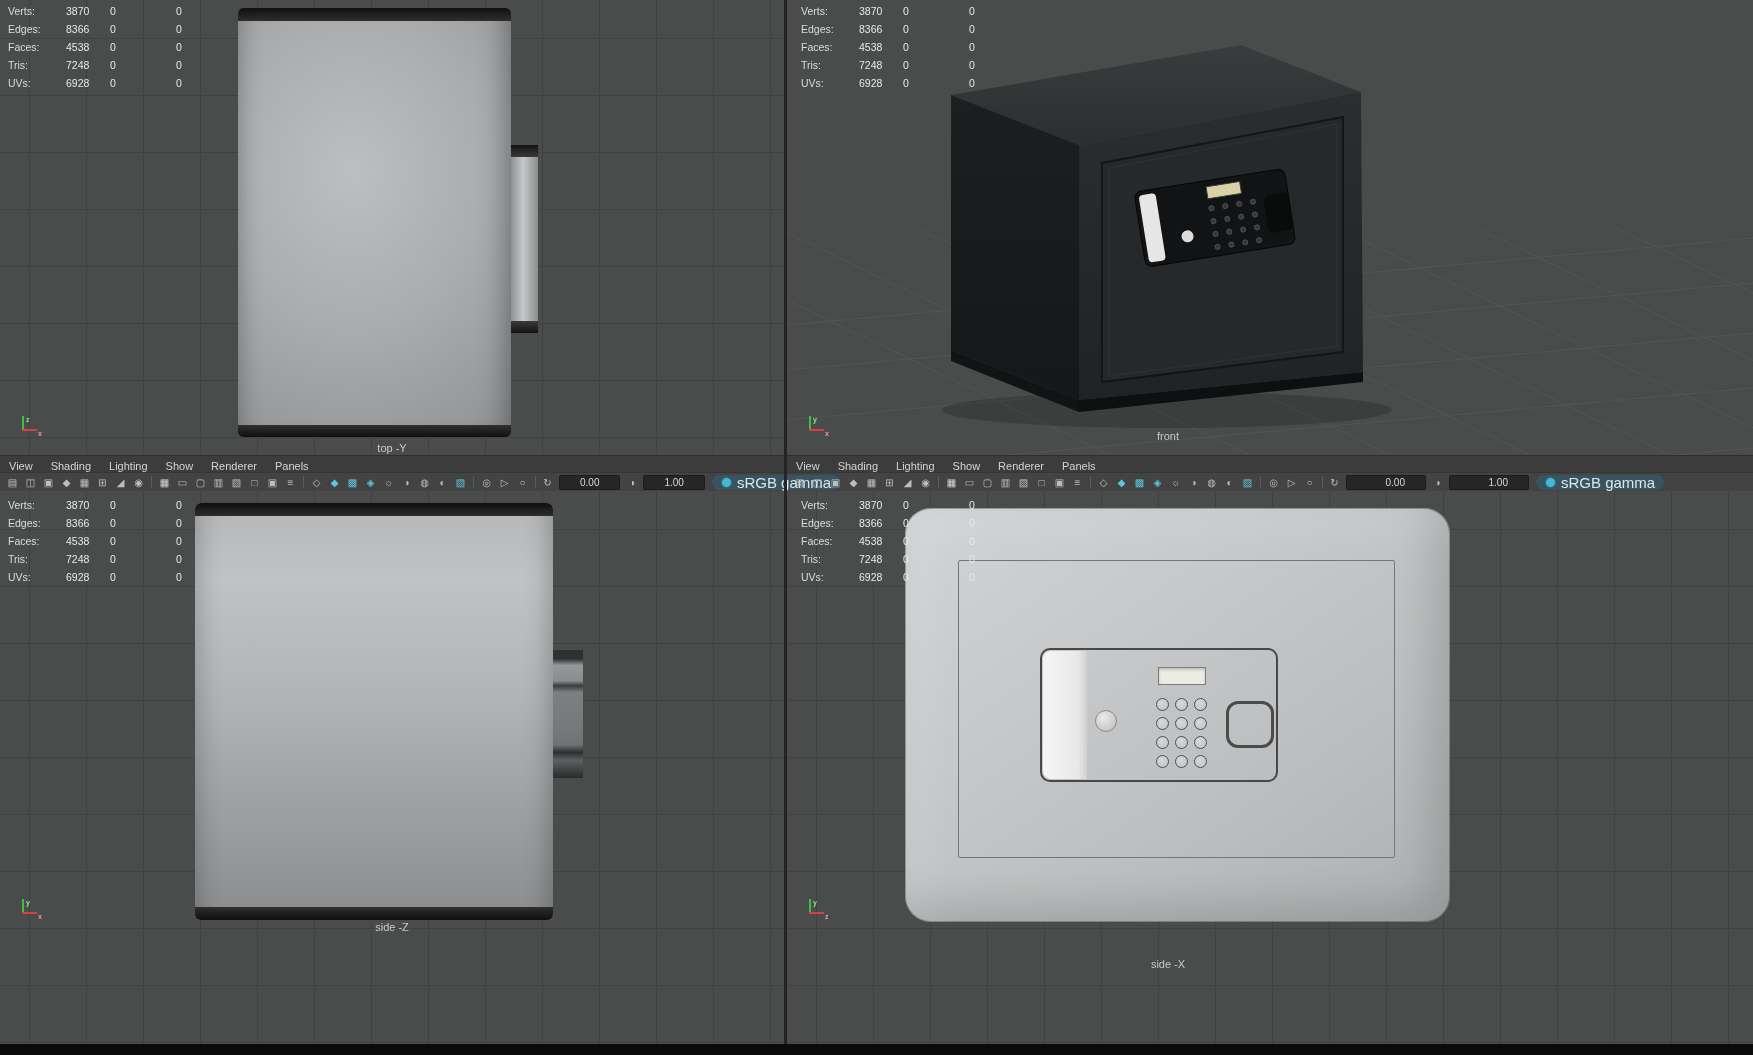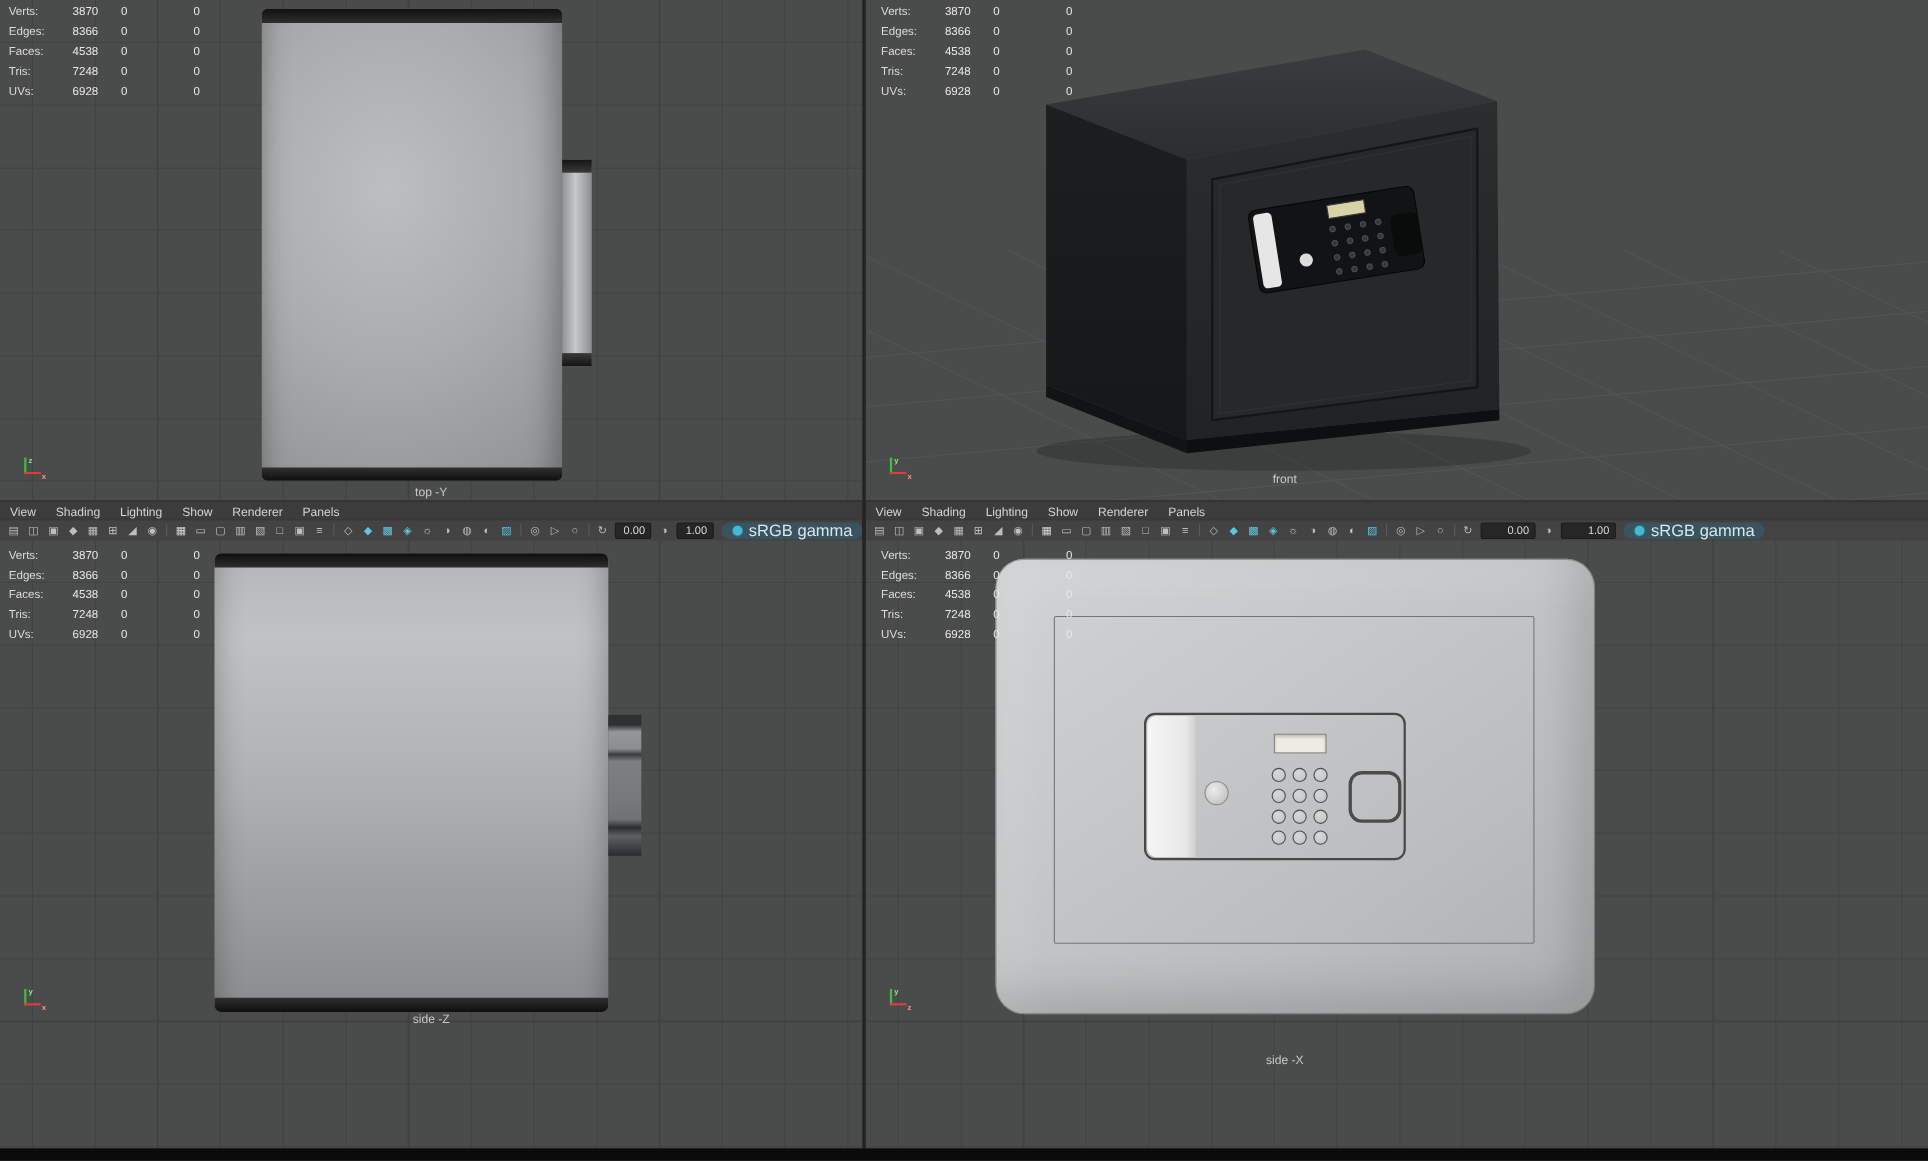--- a/index.html
+++ b/index.html
@@ -62,21 +62,21 @@
   .pt-left{width:784px;}
   .pt-mid{width:3px;background:#242424;height:100%;}
   .pt-right{width:966px;}
   .tb-icons{display:flex;align-items:center;gap:1px;}
   .tb-icon{width:17px;height:15px;min-width:17px;display:flex;align-items:center;justify-content:center;
            font-size:10px;color:#bcbfc0;border-radius:2px;}
   .tb-icon.active-teal{color:#5fc7dc;}
   .tb-icon.active{color:#d8d8d8;}
   .tb-icon.sep{width:1px;min-width:1px;height:12px;background:#5a5a5a;margin:0 3px;color:transparent;}
   .tb-field{width:38px;height:13px;margin:0 3px;background:#262626;border:1px solid #1c1c1c;border-radius:2px;
-            color:#d8d8d8;font-size:10px;display:flex;align-items:center;justify-content:flex-end;padding:0 5px;}
+            color:#d8d8d8;font-size:10px;display:flex;align-items:center;justify-content:flex-end;padding:0 20px;}
   .srgb-chip{display:flex;align-items:center;gap:5px;height:15px;margin-left:4px;padding:0 9px;
              background:#39545e;border-radius:9px;color:#d9e7ea;font-size:15px;white-space:nowrap;}
   .chip-dot{width:9px;height:9px;border-radius:50%;background:#45b8d4;border:1px solid #2b6b7c;}
 
   
   .safe-top{position:absolute;left:238px;top:8px;width:300px;height:429px;z-index:2;}
   .st-body{position:absolute;left:0;top:0;width:273px;height:429px;border-radius:5px;
     background:radial-gradient(ellipse 120% 90% at 42% 38%,#bcbec0 0%,#aaacae 40%,#949698 75%,#7e8082 100%);
     box-shadow:inset -18px 0 26px -12px rgba(0,0,0,.30), inset 14px 0 22px -12px rgba(0,0,0,.28);}
   .st-captop{position:absolute;left:0;top:0;width:273px;height:13px;border-radius:5px 5px 0 0;

